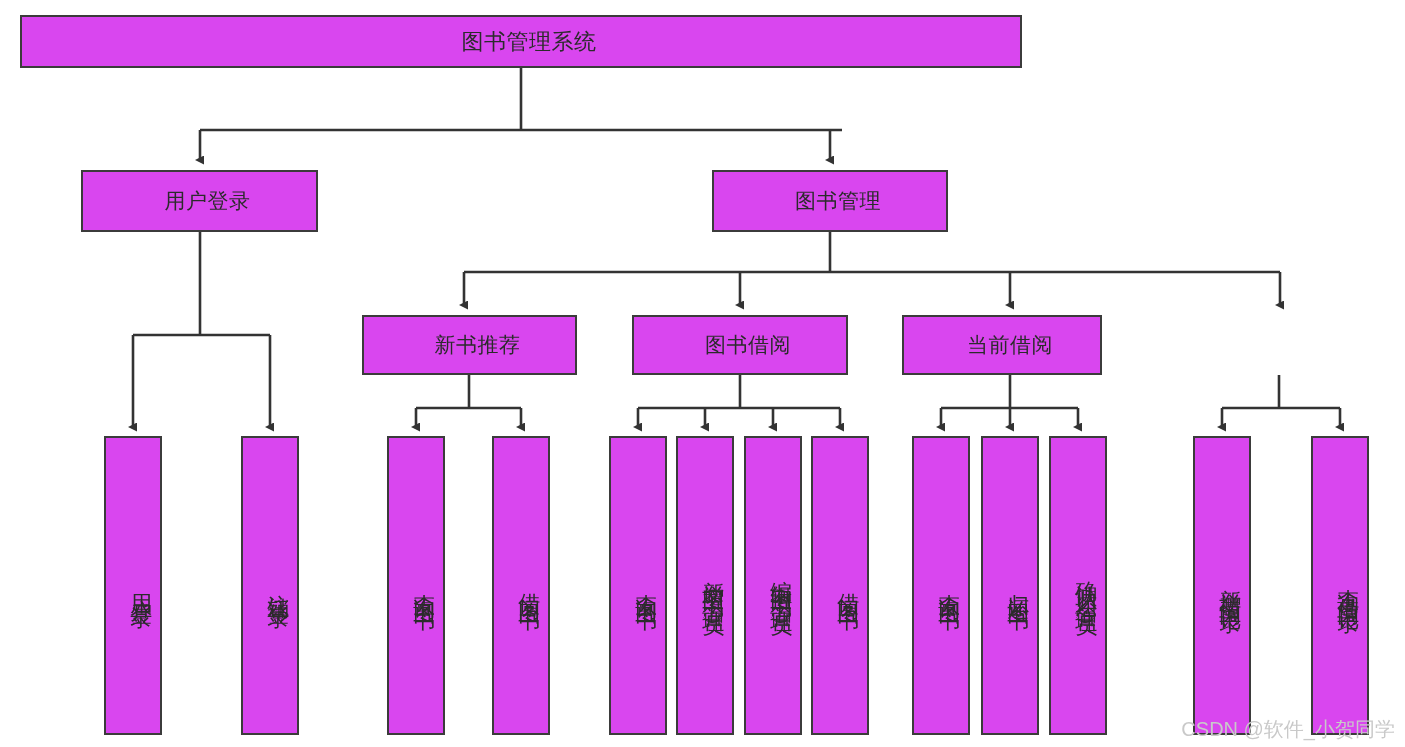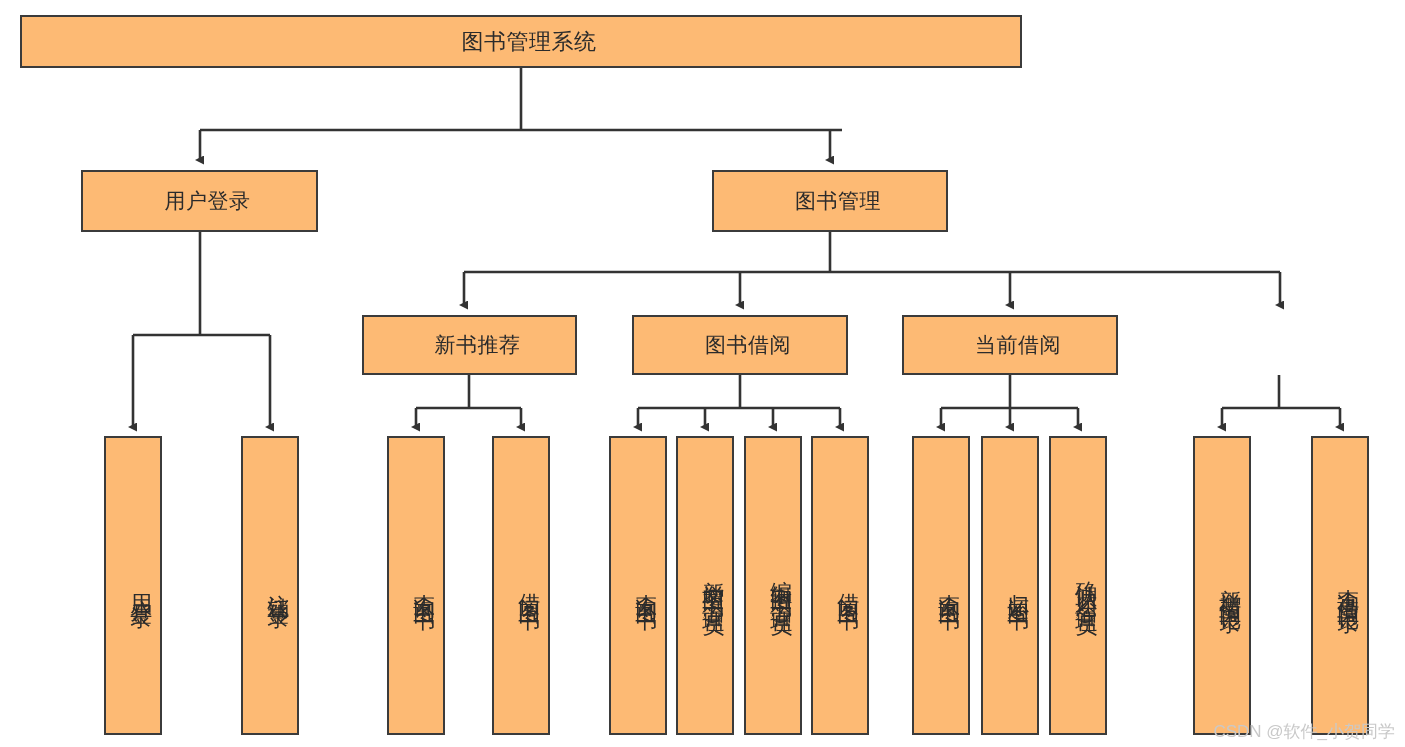--- a/index.html
+++ b/index.html
@@ -11,21 +11,21 @@
     height:747px;
     background:#ffffff;
     overflow:hidden;
   }
   #edges{position:absolute;left:0;top:0;width:1405px;height:747px;}
 
   .node{
     position:absolute;
     box-sizing:border-box;
     border:2px solid #3b3b3b;
-    background:#fdba74;
+    background:#d946ef;
     display:flex;
     align-items:center;
     justify-content:center;
     color:#2b2b2b;
     z-index:2;
     padding-left:16px;
   }
   .node .lbl{
     display:block;
     text-align:center;
@@ -49,21 +49,21 @@
     line-height:1.02;
     letter-spacing:5px;
     white-space:nowrap;
     max-height:286px;
   }
 
   #watermark{
     position:absolute;
     right:10px;
     bottom:4px;
-    font-size:17px;
+    font-size:20px;
     color:#c9c9c9;
     z-index:5;
     white-space:nowrap;
     pointer-events:none;
   }
 </style>
 </head>
 <body>
 
 <div id="canvas">
@@ -128,21 +128,21 @@
   <div class="node h-node" style="left:362px;top:315px;width:215px;height:60px;">
     <span class="lbl">新书推荐</span>
   </div>
 
   <div class="node h-node" style="left:712px;top:170px;width:236px;height:62px;">
     <span class="lbl">图书管理</span>
   </div>
   <div class="node h-node" style="left:632px;top:315px;width:216px;height:60px;justify-content:center;">
     <span class="lbl">图书借阅</span>
   </div>
-  <div class="node h-node" style="left:902px;top:315px;width:216px;height:60px;">
+  <div class="node h-node" style="left:902px;top:315px;width:200px;height:60px;">
     <span class="lbl">当前借阅</span>
   </div>
 
   <div class="node v-node" style="left:104px;top:436px;width:58px;height:299px;">
     <span class="lbl">用户登录</span>
   </div>
   <div class="node v-node" style="left:241px;top:436px;width:58px;height:299px;">
     <span class="lbl">注销登录</span>
   </div>
 

